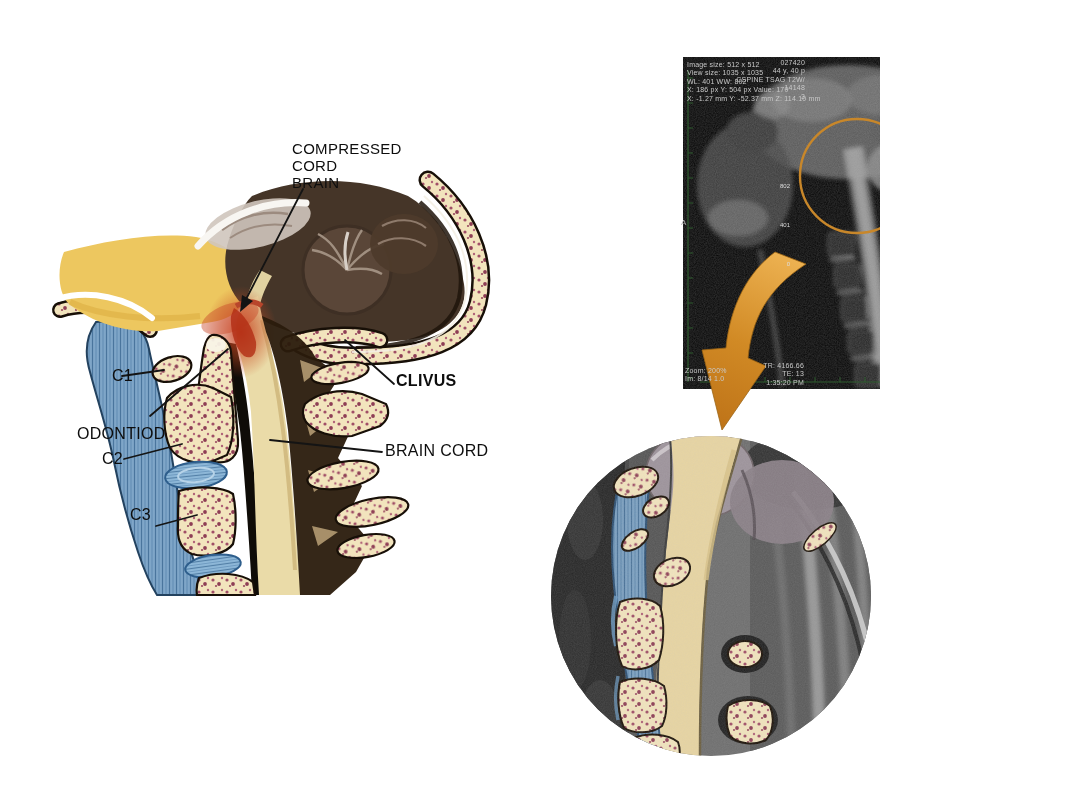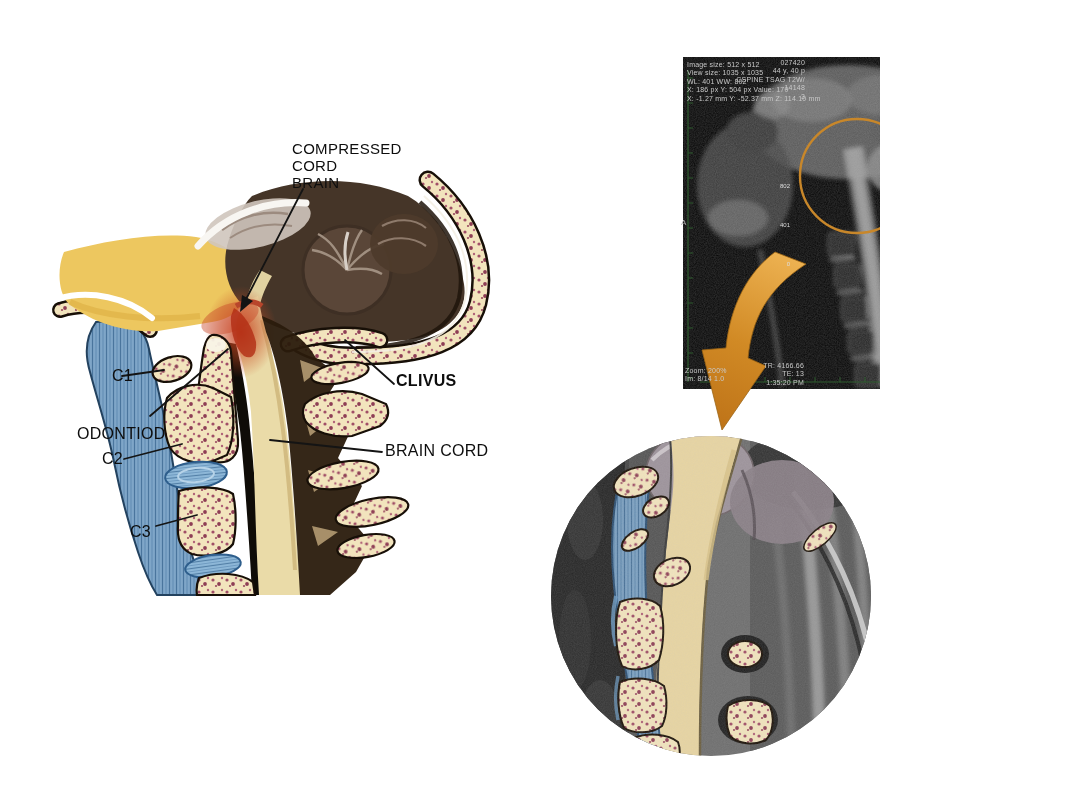--- a/index.html
+++ b/index.html
@@ -259,21 +259,21 @@
 </svg>
 
 <div class="lbl3" style="left:292px;top:140px;">
   <div>COMPRESSED</div>
   <div>CORD</div>
   <div>BRAIN</div>
 </div>
 <div class="lbl" style="left:112px;top:367px;">C1</div>
 <div class="lbl" style="left:77px;top:406px;margin-top:19px;">ODONTIOD</div>
 <div class="lbl" style="left:102px;top:450px;">C2</div>
-<div class="lbl" style="left:130px;top:523px;">C3</div>
+<div class="lbl" style="left:130px;top:506px;">C3</div>
 <div class="lbl" style="left:396px;top:372px;font-weight:bold;">CLIVUS</div>
 <div class="lbl" style="left:385px;top:442px;">BRAIN CORD</div>
 
 <div class="mri-txt" style="left:687px;top:61px;">
   <div>Image size: 512 x 512</div>
   <div>View size: 1035 x 1035</div>
   <div>WL: 401 WW: 802</div>
   <div>X: 186 px Y: 504 px Value: 170</div>
   <div>X: -1.27 mm Y: -52.37 mm Z: 114.10 mm</div>
 </div>

